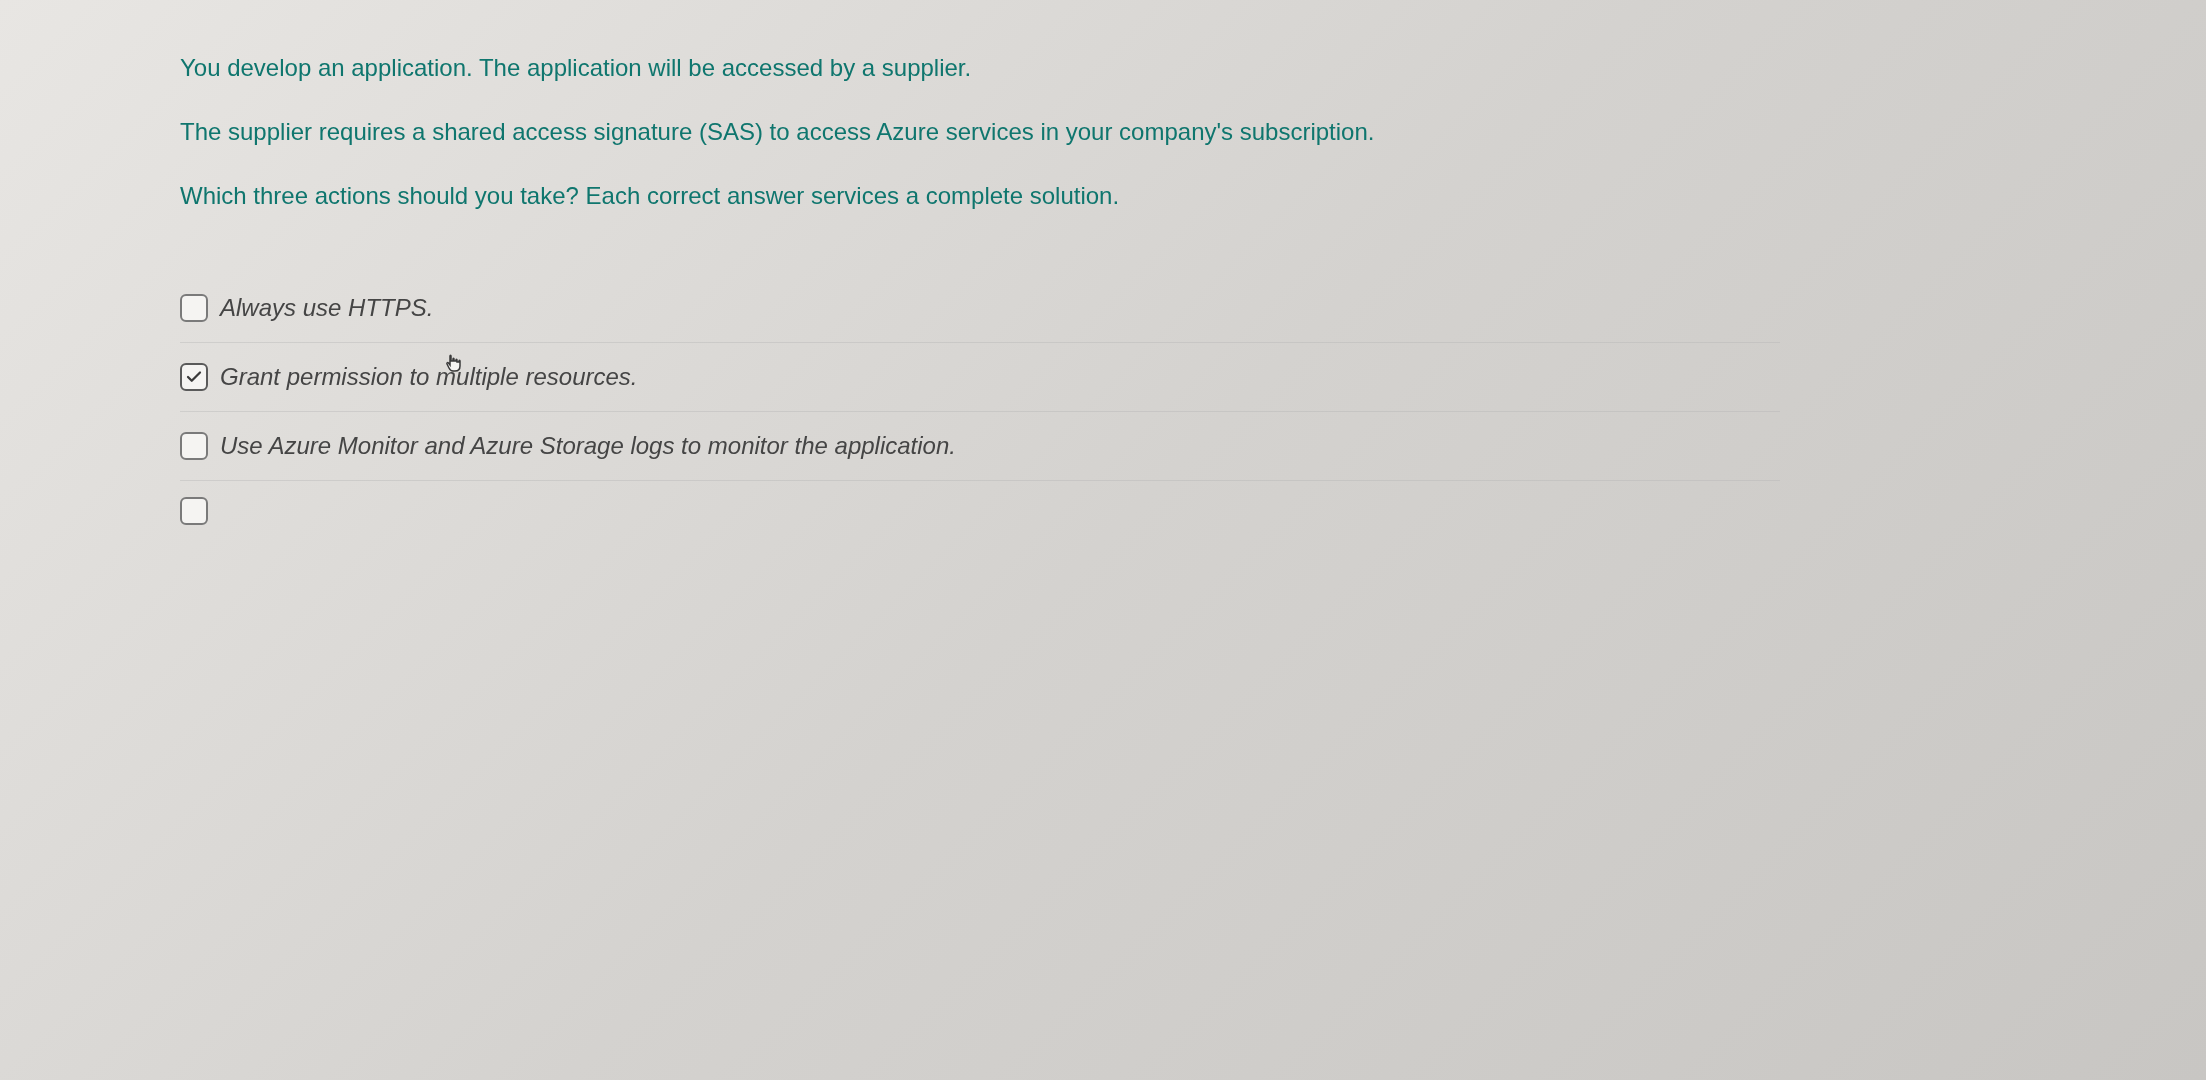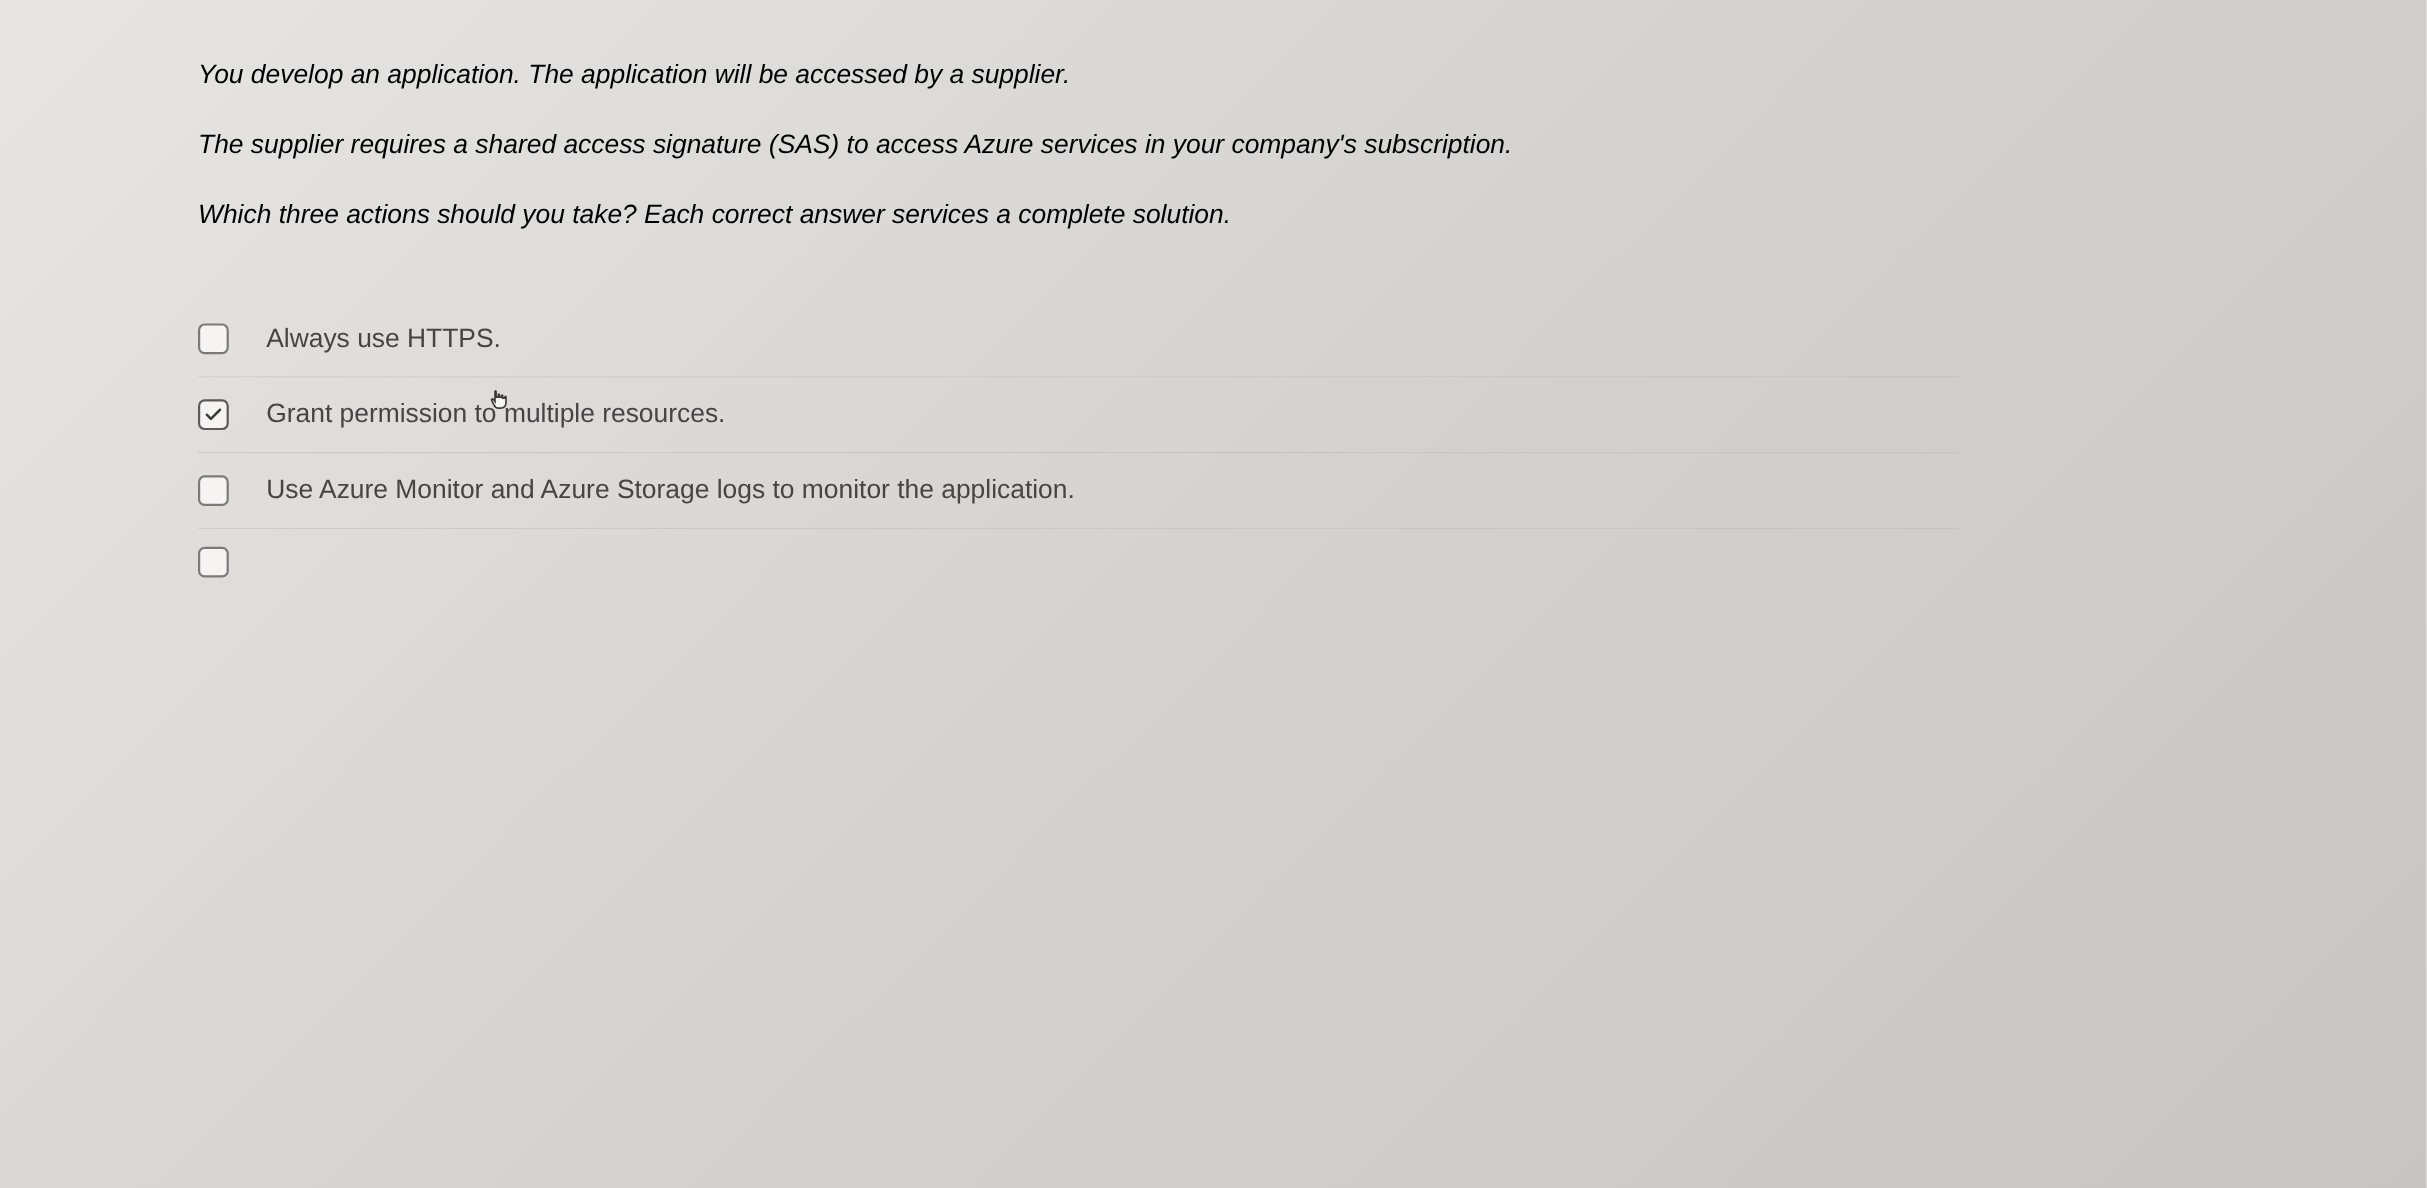--- a/index.html
+++ b/index.html
@@ -14,32 +14,32 @@
       padding: 50px 80px 50px 180px;
       color: #3a3a3a;
       font-size: 24px;
       line-height: 1.5;
     }
     .question-container {
       max-width: 1600px;
     }
     .question-text p {
       margin-bottom: 28px;
-      color: #000000;
-      font-style: italic;
+      color: #0f766e;
     }
     .options {
       margin-top: 60px;
     }
     .option-row {
       display: flex;
       align-items: center;
       padding: 16px 0;
       border-bottom: 1px solid rgba(180, 180, 180, 0.4);
-      gap: 34px;
+      gap: 12px;
+      font-style: italic;
     }
     .option-row:last-child {
       border-bottom: none;
     }
     .checkbox {
       width: 28px;
       height: 28px;
       border: 2px solid #7a7a7a;
       border-radius: 6px;
       background: #f5f4f2;

